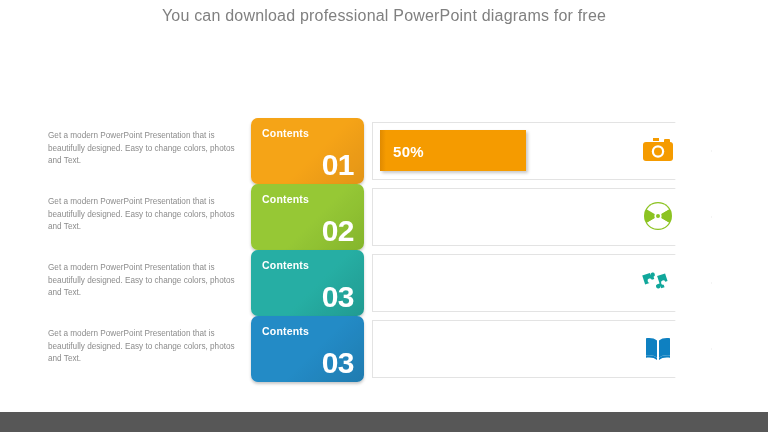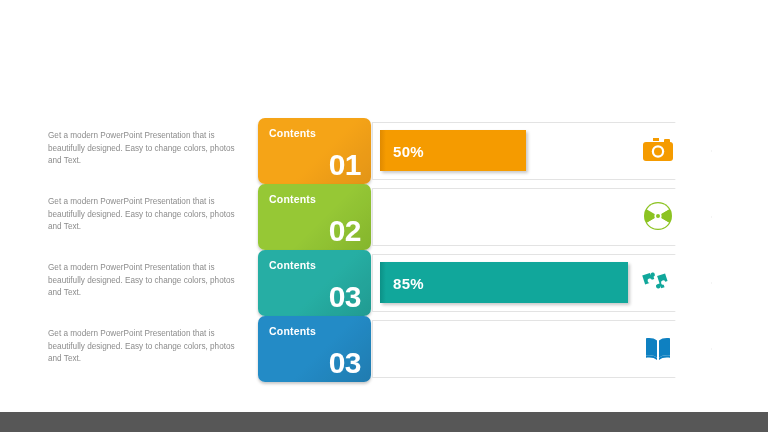--- a/index.html
+++ b/index.html
@@ -68,21 +68,21 @@
     width: 188px;
     text-align: left;
     font-size: 8.2px;
     line-height: 12.5px;
     color: #8c8c8c;
   }
 
   
   .card {
     position: absolute;
-    left: 258px;
+    left: 251px;
     top: 0px;
     width: 113px;
     height: 66px;
     border-radius: 7px;
     overflow: hidden;
     box-shadow: 0 2px 3px rgba(0,0,0,0.22);
   }
   .card .sheen {
     position: absolute;
     left: -30%;
@@ -166,20 +166,21 @@
     bottom: 0;
     width: 768px;
     height: 20px;
     background: #575757;
   }
 </style>
 </head>
 <body>
 
 <div class="header">
+  <div class="subtitle" style="color: rgb(128, 128, 128);">You can download professional PowerPoint diagrams for free</div>
 </div>
 
 <div class="diagram">
 
   <div class="row r0">
     <div class="desc" style="color: rgb(140, 140, 140);">Get a modern PowerPoint  Presentation that is beautifully designed. Easy to change colors, photos and Text.</div>
 
     <div class="card" style="background: linear-gradient(135deg, rgb(245, 155, 0) 0%, rgb(245, 155, 0) 55%, rgb(224, 138, 0) 100%);">
       <div class="sheen"></div>
       <div class="card-label">Contents</div>
@@ -235,23 +236,20 @@
     <div class="desc" style="color: rgb(140, 140, 140);">Get a modern PowerPoint  Presentation that is beautifully designed. Easy to change colors, photos and Text.</div>
 
     <div class="card" style="background: linear-gradient(135deg, rgb(17, 167, 155) 0%, rgb(17, 167, 155) 55%, rgb(12, 145, 135) 100%);">
       <div class="sheen"></div>
       <div class="card-label">Contents</div>
       <div class="card-num">03</div>
     </div>
 
     <div class="plate"></div>
 
-    <div class="bar" style="background: linear-gradient(90deg, rgb(12, 145, 135) 0px, rgb(17, 167, 155) 6px, rgb(17, 167, 155) 100%); width: 248px;">
-      <div class="bar-text">85%</div>
-    </div>
 
     <div class="icon-wrap">
       <svg width="32" height="30" viewBox="0 0 32 30">
         <g fill="#11A79B" transform="rotate(-18 16 15)">
           <path d="M3 4 h8 v2.2 a2.2 2.2 0 1 1 2.4 2.4 v2.4 h-2.6 a2.2 2.2 0 1 0 -2.4 2.4 h-5.4 z"></path>
           <path d="M17 9 h8.4 v8 h-2.4 a2.2 2.2 0 1 0 -2.4 2.4 v2.6 h-3.6 v-2.6 a2.2 2.2 0 1 1 -2.4 -2.4 h2.4 z"></path>
         </g>
       </svg>
     </div>
   </div>

